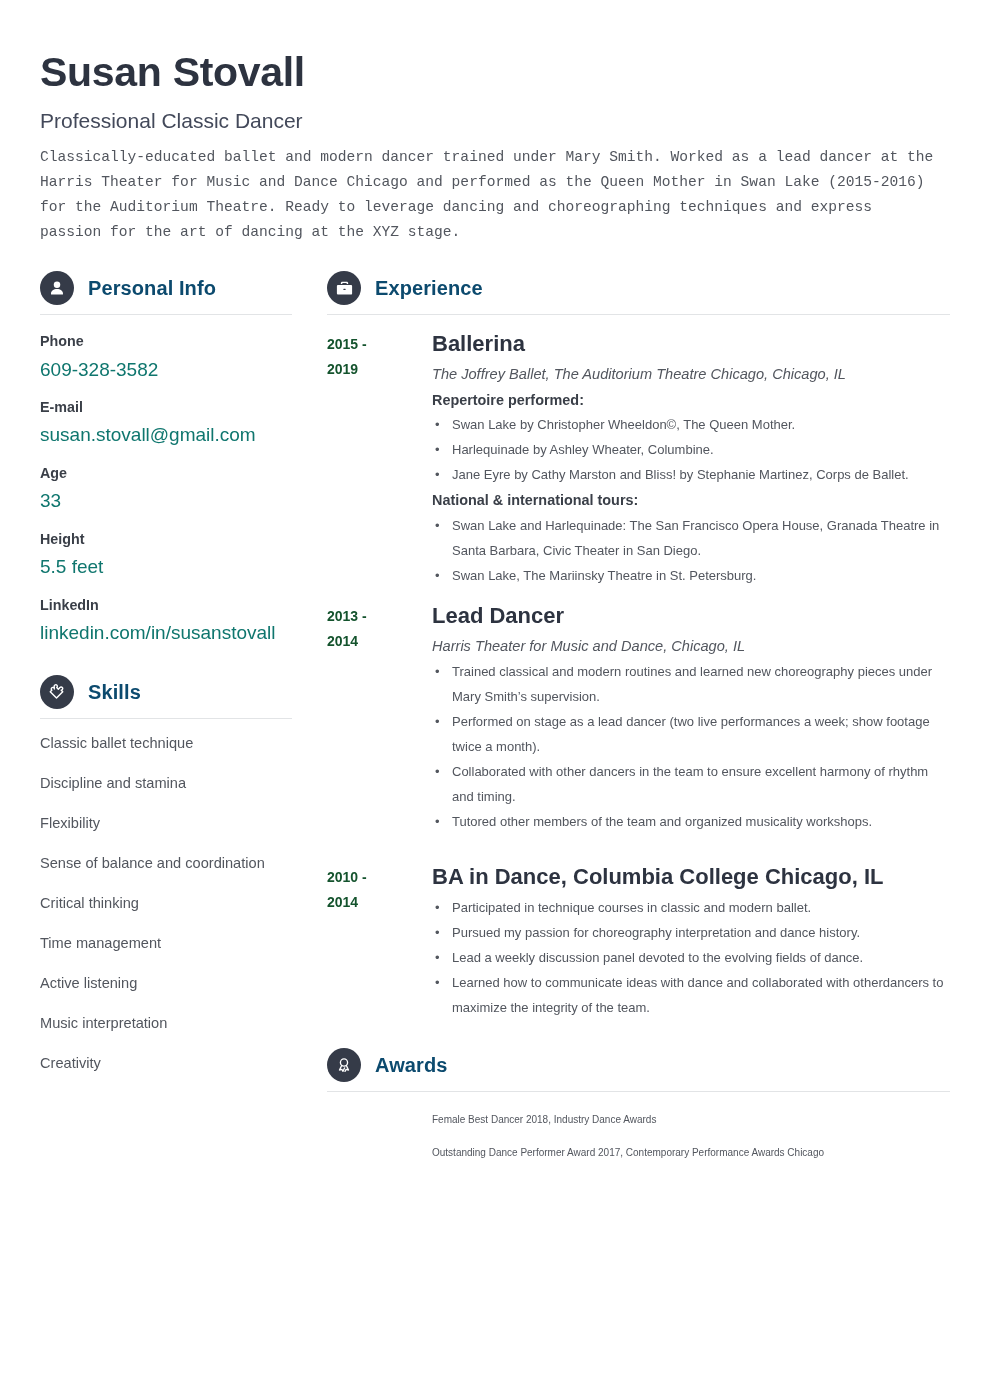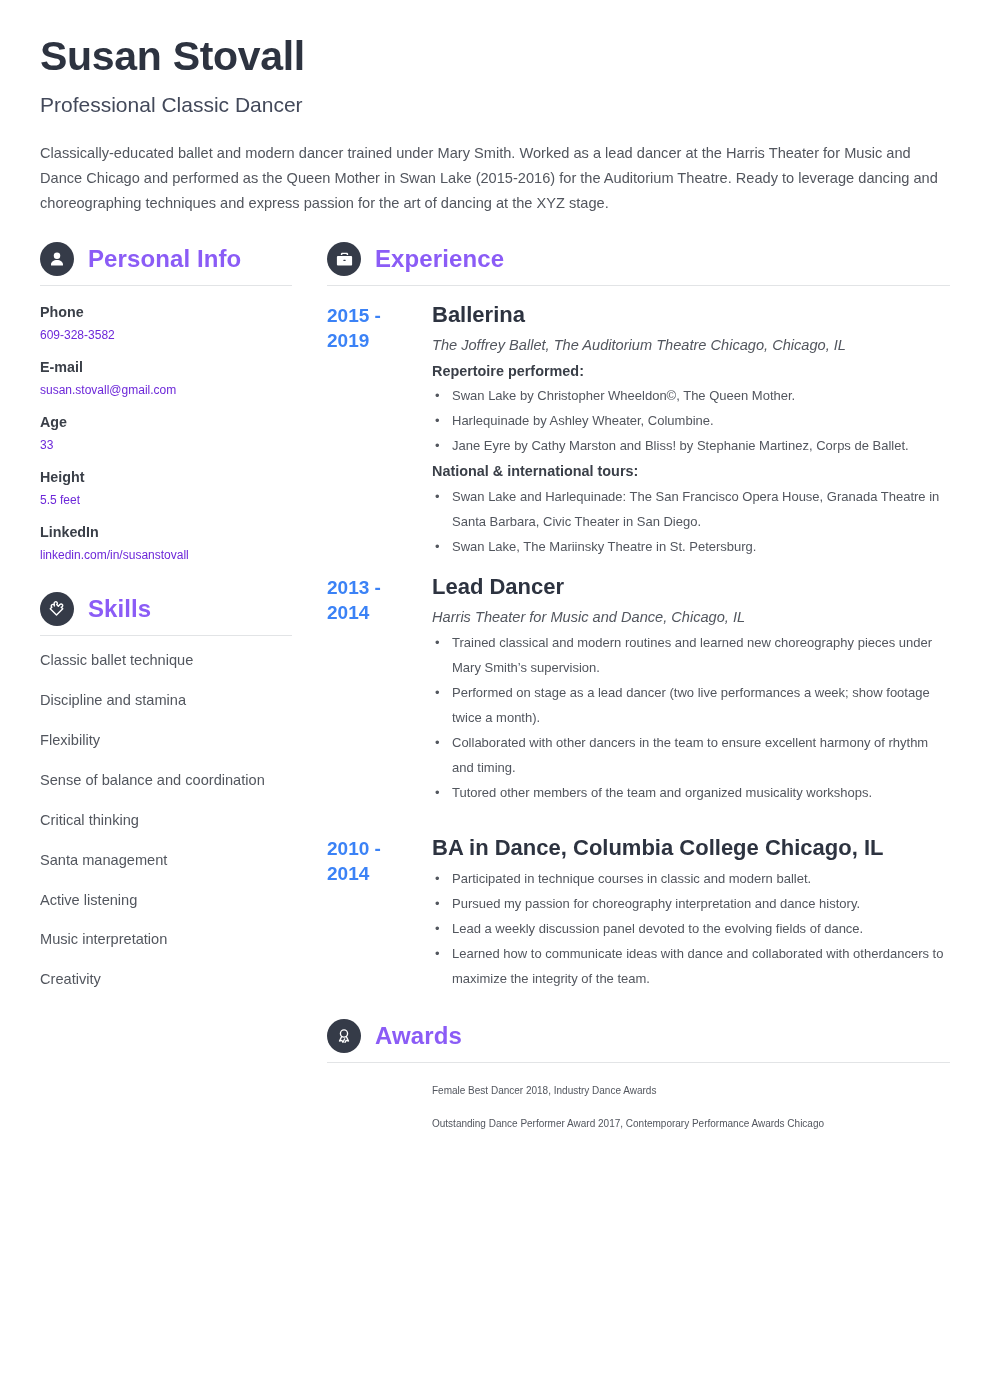--- a/index.html
+++ b/index.html
@@ -12,21 +12,21 @@
     height: 1400px;
     font-family: "Liberation Sans", sans-serif;
     color: #4a4a4a;
     -webkit-font-smoothing: antialiased;
   }
   .page {
     position: relative;
     width: 990px;
     height: 1188px;
     box-sizing: border-box;
-    padding: 0 40px;
+    padding: 16px 40px;
     overflow: hidden;
   }
 
   
   .header { padding-top: 34px; }
   .name {
     font-size: 41px;
     font-weight: bold;
     letter-spacing: -0.3px;
     color: #2d3340;
@@ -34,25 +34,26 @@
     margin: 0;
   }
   .job-title {
     font-size: 21px;
     font-weight: normal;
     color: #43495a;
     margin: 12px 0 0 0;
     line-height: 1.2;
   }
   .summary {
-    margin: 24px 0 0 0;
+    margin: 12px 0 0 0;
     font-size: 14.6px;
     line-height: 25px;
     color: #52565e;
     max-width: 900px;
+    font-family: Liberation Mono, monospace;
   }
 
   
   .columns {
     display: flex;
     margin-top: 26px;
     align-items: flex-start;
   }
   .col-left { width: 252px; flex: 0 0 252px; }
   .col-right { flex: 1 1 auto; margin-left: 35px; }
@@ -72,39 +73,39 @@
     height: 34px;
     flex: 0 0 34px;
     border-radius: 50%;
     background: #353b48;
     display: flex;
     align-items: center;
     justify-content: center;
   }
   .sec-icon svg { display: block; }
   .sec-title {
-    font-size: 24px;
-    font-weight: bold;
-    color: #8b5cf6;
+    font-size: 20px;
+    font-weight: bold;
+    color: #0c4a6e;
     letter-spacing: 0.1px;
     line-height: 1;
   }
 
   
   .info-list { margin-top: 16px; }
   .info-item { margin-bottom: 13px; }
   .info-label {
     font-size: 14.3px;
     font-weight: bold;
     color: #3a3f48;
     line-height: 1.5;
   }
   .info-value {
-    font-size: 12px;
-    color: #6d28d9;
+    font-size: 19px;
+    color: #0f766e;
     line-height: 1.55;
     margin-top: 2px;
     word-break: break-word;
   }
 
   
   .skills-list { margin-top: 14px; }
   .skill-item {
     font-size: 14.6px;
     color: #52565e;
@@ -112,23 +113,23 @@
     margin-bottom: 18px;
   }
 
   
   .entries { margin-top: 14px; }
   .entry { display: flex; align-items: flex-start; }
   .entry + .entry { margin-top: 13px; }
   .entry-dates {
     width: 105px;
     flex: 0 0 105px;
-    font-size: 19px;
-    font-weight: bold;
-    color: #3b82f6;
+    font-size: 14px;
+    font-weight: bold;
+    color: #14532d;
     line-height: 25px;
     padding-top: 3px;
   }
   .entry-dates .d2 { display: block; }
   .entry-body { flex: 1 1 auto; min-width: 0; }
   .entry-role {
     font-size: 22px;
     font-weight: bold;
     color: #2d3340;
     line-height: 1.35;
@@ -238,21 +239,21 @@
             </svg>
           </span>
           <span class="sec-title">Skills</span>
         </div>
         <div class="skills-list">
           <div class="skill-item">Classic ballet technique</div>
           <div class="skill-item">Discipline and stamina</div>
           <div class="skill-item">Flexibility</div>
           <div class="skill-item">Sense of balance and coordination</div>
           <div class="skill-item">Critical thinking</div>
-          <div class="skill-item">Santa management</div>
+          <div class="skill-item">Time management</div>
           <div class="skill-item">Active listening</div>
           <div class="skill-item">Music interpretation</div>
           <div class="skill-item">Creativity</div>
         </div>
       </div>
 
     </div>
 
     <div class="col-right">
 

